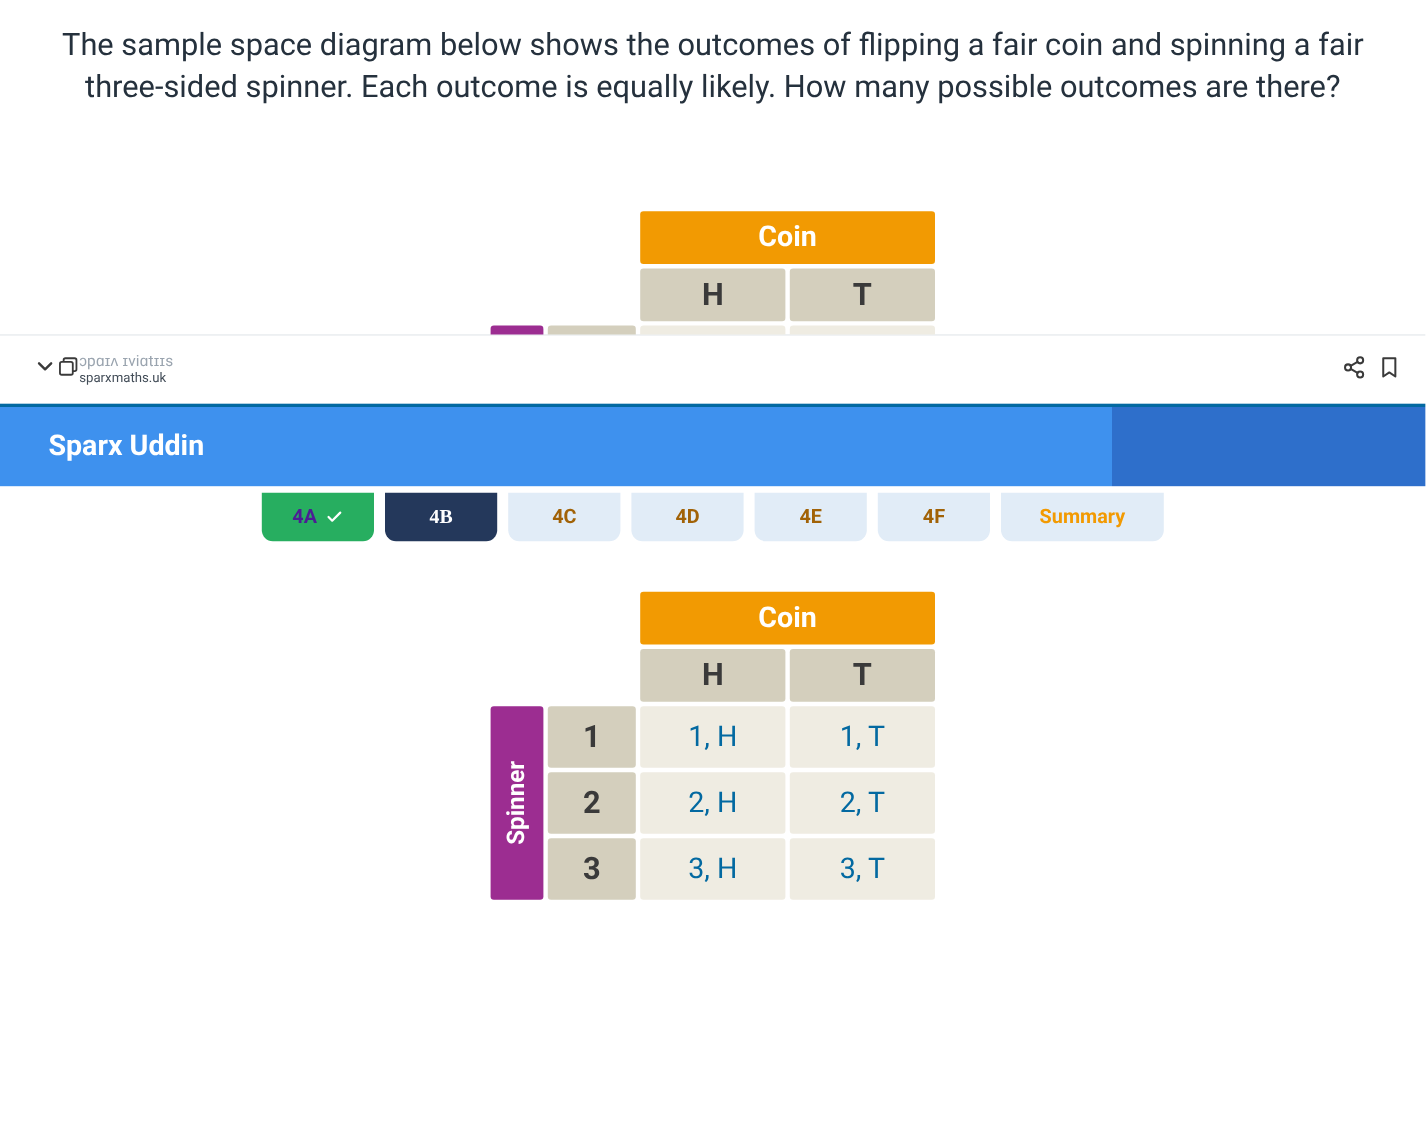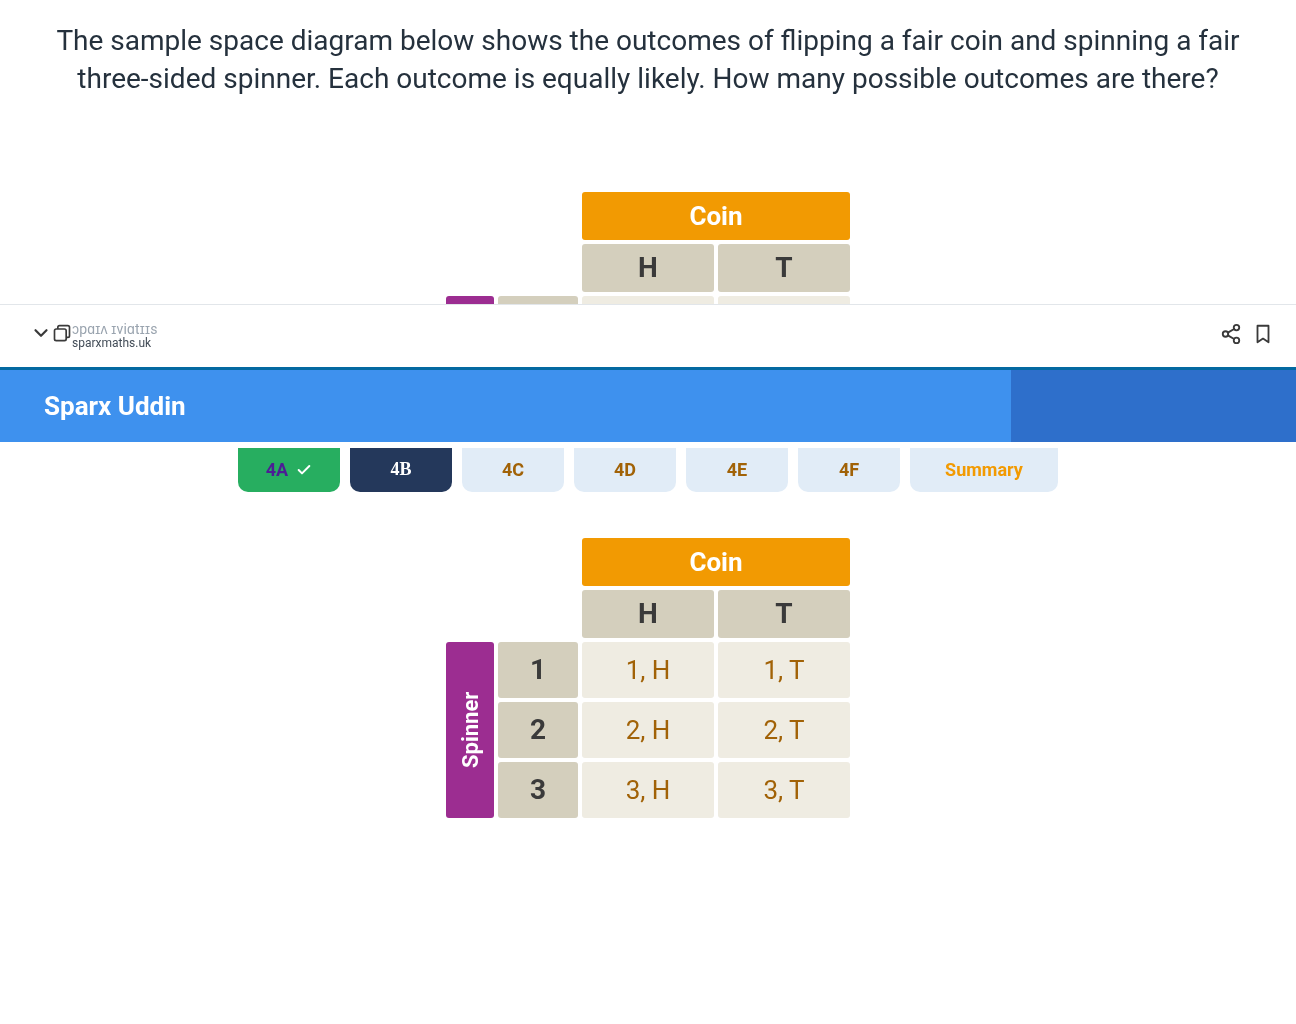--- a/index.html
+++ b/index.html
@@ -27,21 +27,21 @@
     color:#25313d;
   }
 
   
   .ss-wrap{margin:50px auto 0 auto;display:flex;justify-content:center;}
   .ss{border-collapse:separate;border-spacing:4px 4px;}
   .ss td{text-align:center;vertical-align:middle;}
   .coin-head{background:var(--orange);color:#fff;font-weight:700;font-size:26px;height:46px;border-radius:3px;}
   .col-h{background:var(--tan);color:#3a3a3a;font-weight:700;font-size:28px;height:46px;width:130px;border-radius:3px;}
   .row-h{background:var(--tan);color:#3a3a3a;font-weight:700;font-size:28px;width:78px;height:54px;border-radius:3px;}
-  .cell{background:var(--light-tan);color:#a16207;font-size:26px;width:130px;height:54px;border-radius:3px;}
+  .cell{background:var(--light-tan);color:#0369a1;font-size:26px;width:130px;height:54px;border-radius:3px;}
   .spinner-side{background:var(--purple);color:#fff;font-weight:700;font-size:22px;writing-mode:vertical-rl;transform:rotate(180deg);width:46px;border-radius:3px;}
   .spinner-side.blank{background:var(--purple);width:46px;}
 
   
   .top-ss-clip{height:166px;overflow:hidden;margin-top:40px;}
 
   
   .chrome{
     display:flex;align-items:center;
     height:62px;border-top:1px solid #e2e6ea;border-bottom:3px solid #0369a1;

